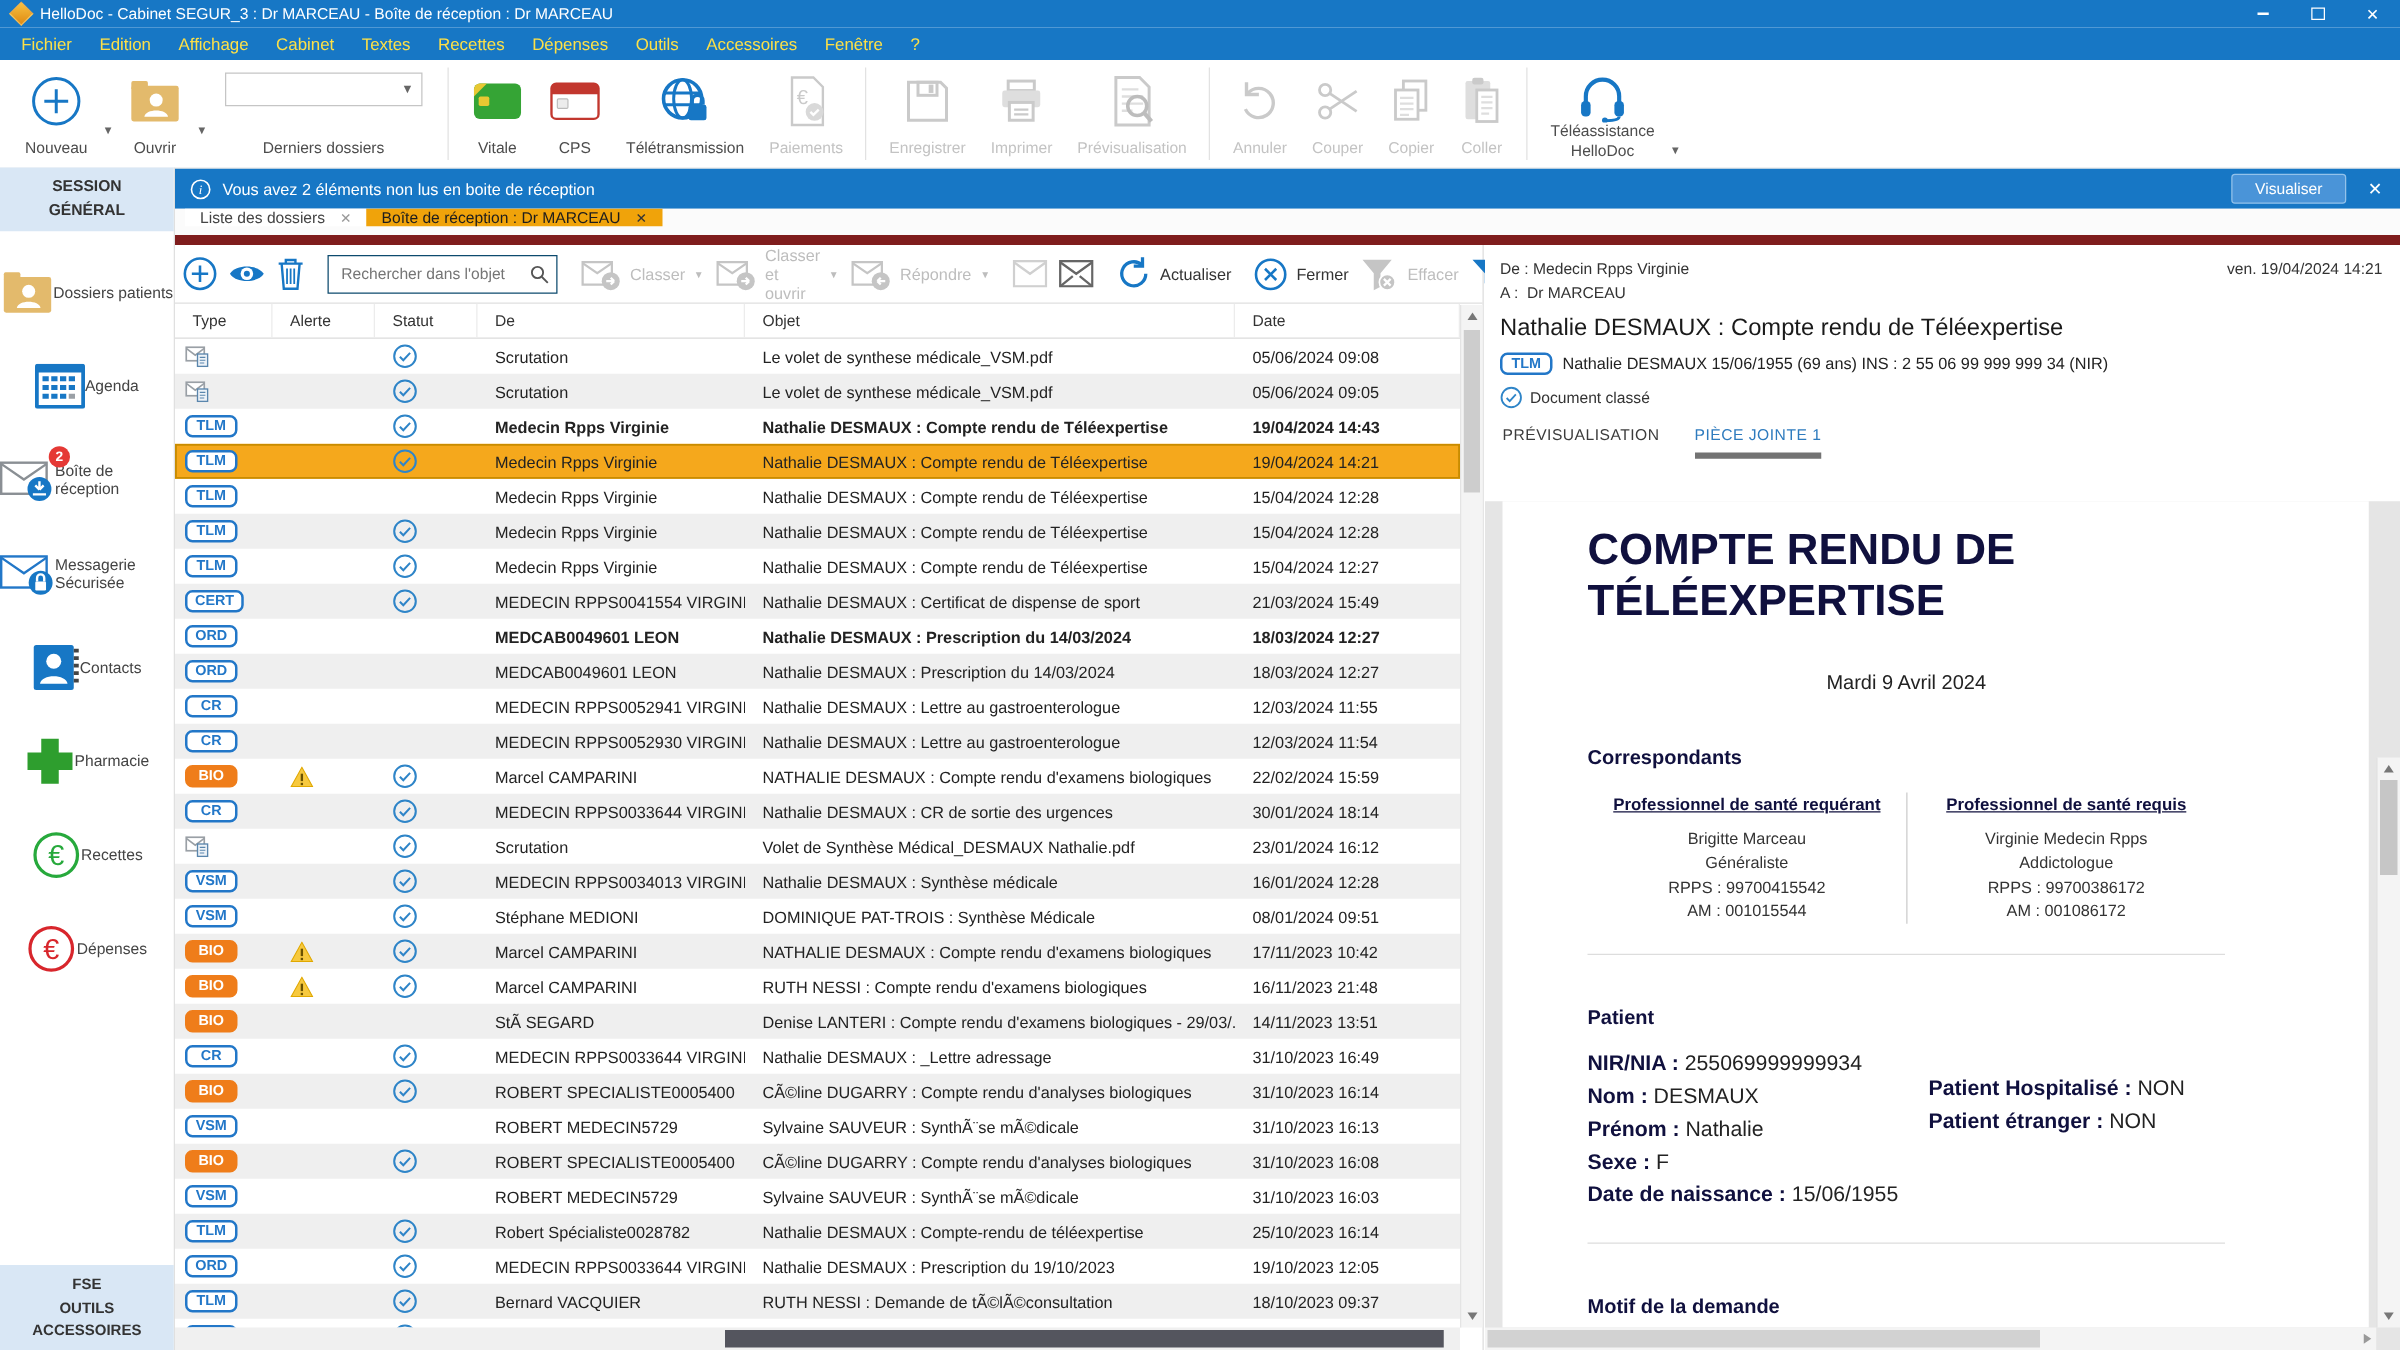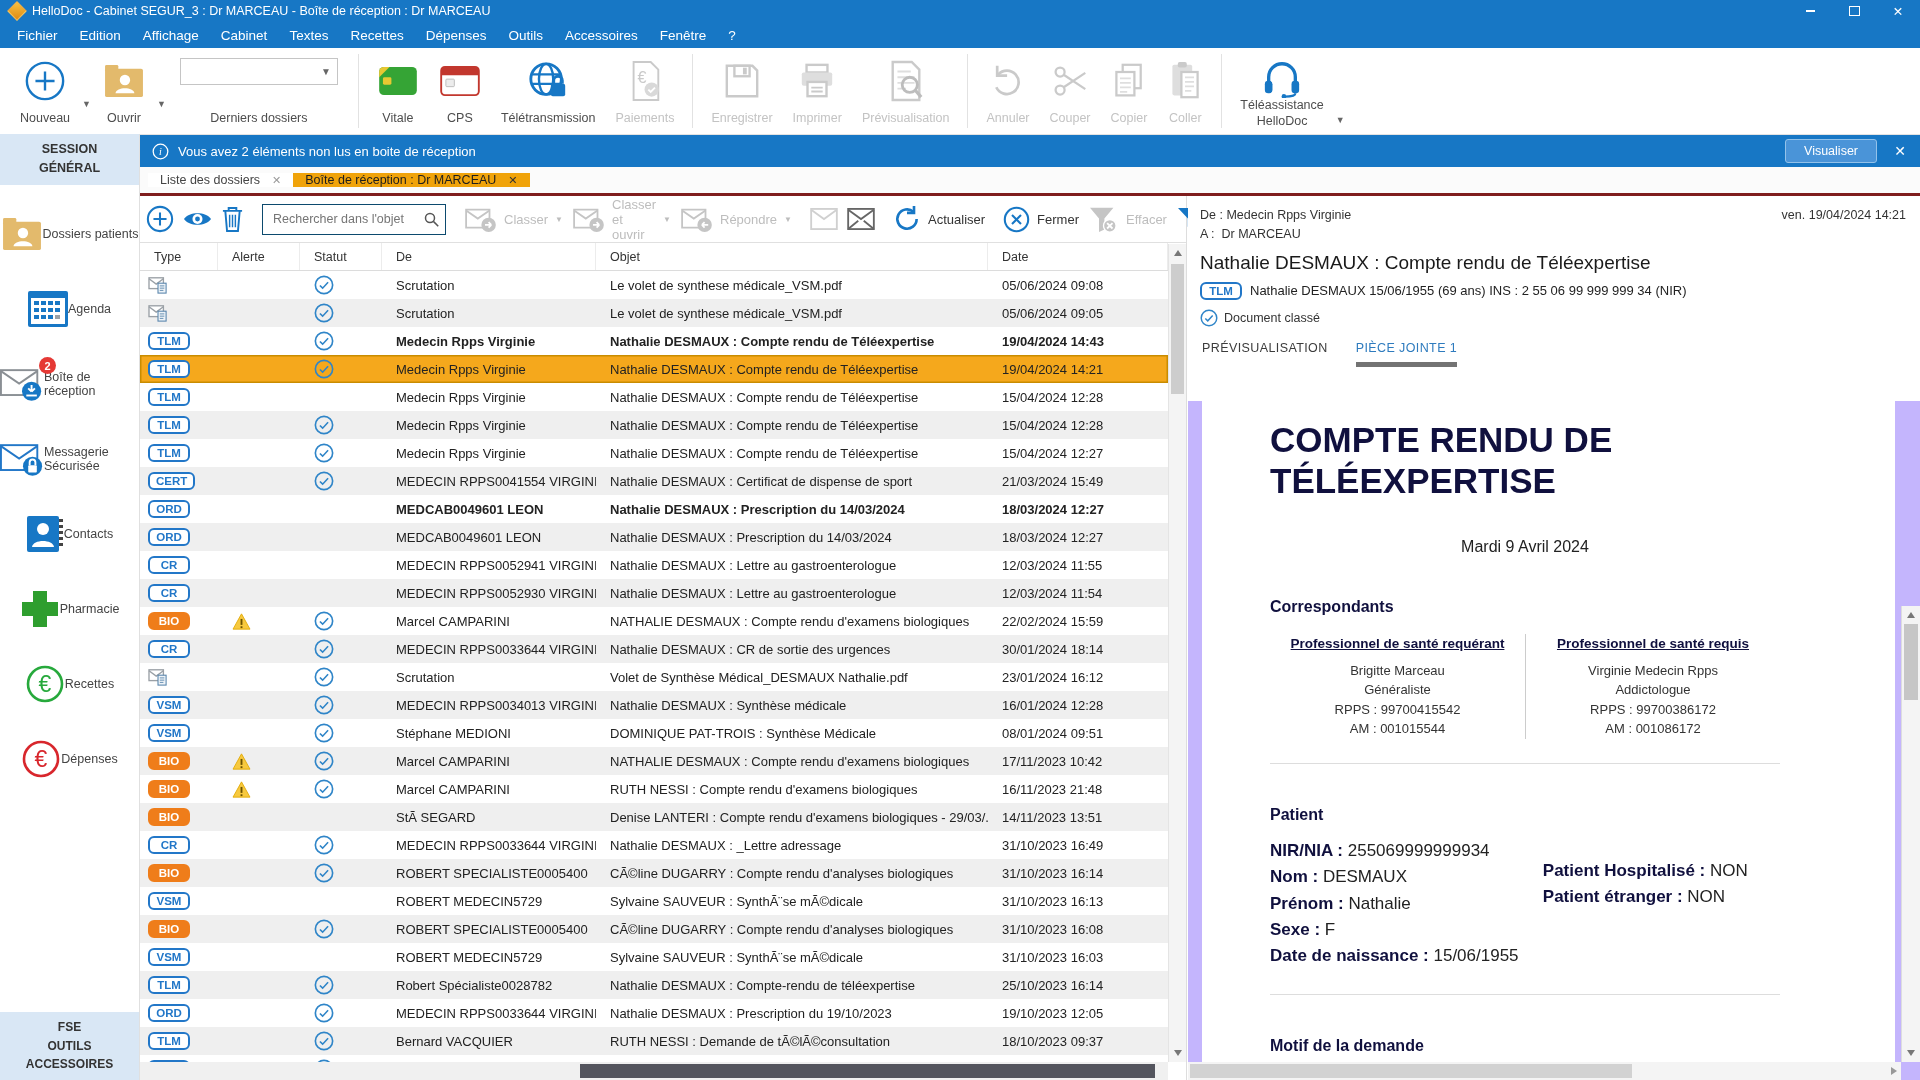--- a/index.html
+++ b/index.html
@@ -5,38 +5,38 @@
   html,body{margin:0;padding:0;background:#222;}
   .app{position:relative;width:1920px;height:1080px;background:#fff;font-family:"Liberation Sans",sans-serif;overflow:hidden;}
   
   .titlebar{position:absolute;left:0;top:0;right:0;height:22px;background:#1777C5;color:#fff;display:flex;align-items:center;font-size:12.5px;padding-left:6px;gap:8px;}
   .logo{width:12px;height:12px;background:linear-gradient(135deg,#F6C040,#E08A12);transform:rotate(45deg);margin-left:4px;border:1px solid #fff3;}
   .wincontrols{margin-left:auto;display:flex;align-items:center;gap:0;}
   .winbtn{width:44px;height:22px;display:flex;align-items:center;justify-content:center;color:#fff;}
   .min-glyph{width:9px;height:2px;background:#fff;}
   .max-glyph{width:9px;height:8px;border:1.5px solid #fff;}
   
-  .menubar{position:absolute;left:0;top:22px;right:0;height:26px;background:#1777C5;color:#ffffff;display:flex;align-items:center;font-size:13.5px;padding-left:6px;}
+  .menubar{position:absolute;left:0;top:22px;right:0;height:26px;background:#1777C5;color:#fde047;display:flex;align-items:center;font-size:13.5px;padding-left:6px;}
   .menu-item{padding:0 11px;height:100%;display:flex;align-items:center;cursor:default;}
   
   .toolbar{position:absolute;left:0;top:48px;right:0;height:86px;background:#fff;border-bottom:1px solid #e3e3e3;display:flex;align-items:stretch;padding-left:10px;}
   .tb-item{display:flex;flex-direction:column;align-items:center;justify-content:space-between;padding:10px 10px 9px;font-size:12.5px;color:#4d4d4d;}
   .tb-item .ic{height:46px;display:flex;align-items:center;justify-content:center;}
   .tb-item.disabled{color:#c3c3c3;}
   .tb-caret{align-self:center;font-size:9px;color:#666;padding:0 2px;margin-top:26px;}
   .tb-sep{width:1px;background:#e2e2e2;margin:6px 8px;}
   .tb-combo{display:flex;flex-direction:column;align-items:center;justify-content:space-between;padding:10px 12px 9px;font-size:12.5px;color:#4d4d4d;}
   .combo-box{width:150px;height:25px;border:1px solid #c5c5c5;background:#fff;display:flex;align-items:center;justify-content:flex-end;padding-right:6px;color:#666;font-size:10px;}
   .two-line{text-align:center;line-height:1.25;}
   
   .notifbar{position:absolute;left:140px;top:135px;right:0;height:32px;background:#1777C5;color:#fff;display:flex;align-items:center;gap:9px;padding:0 6px 0 12px;font-size:13px;}
   .visualiser-btn{margin-left:auto;background:#4A94D8;border:1px solid #93C2EA;border-radius:3px;color:#fff;padding:4px 18px;font-size:12.5px;cursor:pointer;}
   .notif-close{width:28px;text-align:center;font-size:14px;cursor:pointer;}
   
-  .tabbar{position:absolute;left:140px;top:167px;right:0;height:29px;background:#fbfbfb;display:flex;align-items:center;border-bottom:3px solid #7f1d1d;box-sizing:border-box;padding-left:8px;}
+  .tabbar{position:absolute;left:140px;top:167px;right:0;height:29px;background:#fbfbfb;display:flex;align-items:flex-start;border-bottom:8px solid #7f1d1d;box-sizing:border-box;padding-left:8px;}
   .tab{display:flex;align-items:center;gap:12px;padding:0 12px;font-size:12.5px;color:#444;background:#fff;cursor:pointer;}
   .tab .x{color:#999;font-size:11px;}
   .tab.active{background:#F0A30A;color:#1d1d1d;}
   .tab.active .x{color:#333;}
   
   .sidebar{position:absolute;left:0;top:134px;width:140px;bottom:0;background:#fff;border-right:1px solid #e0e0e0;box-sizing:border-box;}
   .sb-head,.sb-foot{background:#D9E7F5;text-align:center;font-weight:bold;font-size:12.5px;color:#333;padding:6px 0;line-height:1.55;}
   .sb-foot{position:absolute;left:0;right:0;bottom:0;font-size:12px;}
   .sb-items{padding-top:12px;}
   .sb-item{height:75px;display:flex;flex-direction:row;align-items:center;justify-content:center;font-size:12.5px;color:#444;position:relative;cursor:pointer;}
@@ -77,21 +77,21 @@
   .detail{position:absolute;left:1188px;top:196px;right:0;bottom:0;background:#fff;}
   .d-head{padding:10px 14px 0 12px;}
   .d-line{display:flex;font-size:12.5px;color:#333;line-height:1.55;}
   .d-dt{margin-left:auto;color:#333;}
   .d-title{font-size:19px;color:#1a1a1a;margin-top:7px;}
   .d-badge-line{display:flex;align-items:center;gap:8px;margin-top:8px;font-size:13px;color:#222;}
   .d-classified{display:flex;align-items:center;gap:6px;margin-top:9px;font-size:12.5px;color:#333;}
   .d-tabs{display:flex;gap:28px;margin:14px 0 0 2px;font-size:12.5px;letter-spacing:.4px;color:#3c3c3c;}
   .d-tab{padding-bottom:7px;cursor:pointer;}
   .d-tab.active{color:#2E7BBE;border-bottom:5px solid #737373;text-align:center;}
-  .preview{position:absolute;left:0;top:205px;right:0;bottom:0;background:#c4b5fd;}
+  .preview{position:absolute;left:0;top:205px;right:0;bottom:0;background:#e5e5e5;}
   .page{position:absolute;left:14px;top:0;right:25px;bottom:18px;background:#fff;overflow:hidden;}
   .doc{padding:6px 115px 0 68px;color:#222;}
   .doc-h1{font-size:35px;font-weight:bold;color:#10103E;line-height:1.18;margin-top:12px;}
   .doc-date{text-align:center;font-size:16px;margin-top:36px;}
   .doc-h2{font-size:16px;font-weight:bold;color:#10103E;margin-top:42px;}
   .corr{display:grid;grid-template-columns:1fr 1fr;margin-top:18px;font-size:13px;color:#333;}
   .corr-col{text-align:center;line-height:1.5;padding:0 10px;}
   .corr-col + .corr-col{border-left:1px solid #ccc;}
   .corr-title{font-weight:bold;text-decoration:underline;color:#10103E;font-size:13.5px;margin-bottom:7px;}
   .doc-hr{border:none;border-top:1px solid #ddd;margin:24px 0 0;}

